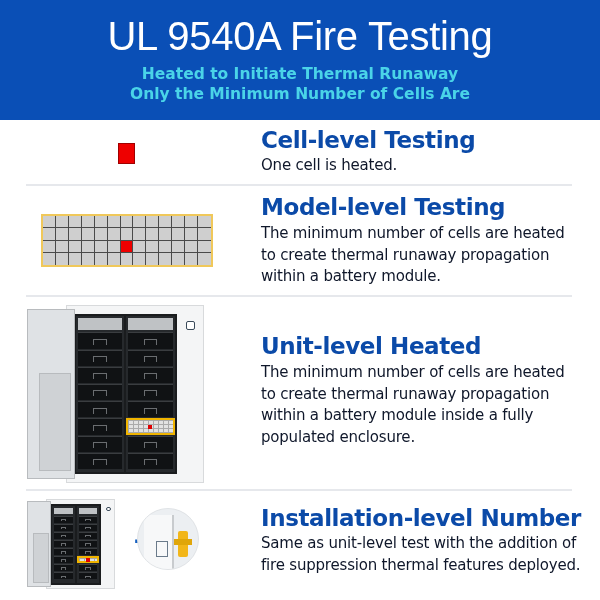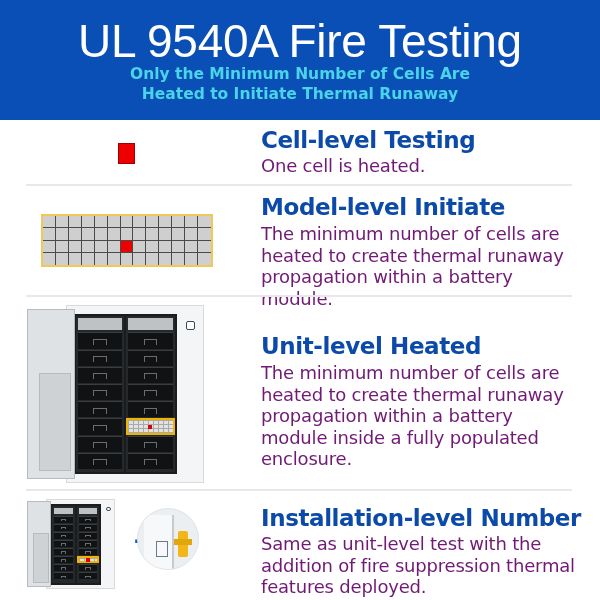--- a/index.html
+++ b/index.html
@@ -6,35 +6,35 @@
   html, body { width: 600px; height: 600px; background: #ffffff; overflow: hidden; }
   body { font-family: "DejaVu Sans", "Liberation Sans", sans-serif; position: relative; }
 
   .header {
     position: absolute; left: 0; top: 0; width: 600px; height: 120px;
     background: #0a4fb6; text-align: center; color: #fff;
   }
   .header-title {
     position: absolute; left: 0; right: 0; top: 14px;
     font-family: "Liberation Sans", sans-serif; font-weight: 300;
-    font-size: 46px; letter-spacing: -0.3px; color: #ffffff;
+    font-size: 40px; letter-spacing: -0.3px; color: #ffffff;
   }
   .header-sub {
     position: absolute; left: 0; right: 0; top: 64px;
     font-size: 15.5px; font-weight: bold; line-height: 20px; color: #4ad4e8;
   }
 
   .divider { position: absolute; left: 26px; width: 546px; height: 2px; background: #e6e8ec; }
   .sec-title {
     position: absolute; left: 261px; font-size: 23px; font-weight: bold;
     color: #0b4aa8; letter-spacing: -0.4px; white-space: nowrap;
   }
   .sec-desc {
-    position: absolute; left: 261px; width: 320px; font-size: 18px;
-    line-height: 21.5px; color: #701a75; letter-spacing: -0.2px;
+    position: absolute; left: 261px; width: 320px; font-size: 15px;
+    line-height: 21.5px; color: #0f172a; letter-spacing: -0.2px;
   }
 
   .single-cell {
     position: absolute; left: 118px; top: 143px; width: 17px; height: 21px;
     background: #ee0000; border: 1px solid #a00000;
   }
 
   .module-grid {
     position: absolute; left: 41px; top: 214px; width: 172px; height: 53px;
     border: 2px solid #f0c85a; background: #cfcfcf;
@@ -66,22 +66,22 @@
   .circle .panel-logo { position: absolute; left: 12px; top: 26px; width: 12px; height: 16px; border: 1.5px solid #6a7a8a; }
   .circle .nozzle { position: absolute; left: 40px; top: 22px; width: 10px; height: 26px; background: #f2b619; border-radius: 2px; }
   .circle .nozzle2 { position: absolute; left: 36px; top: 30px; width: 18px; height: 6px; background: #e0a60a; }
 </style>
 </head>
 <body>
 
 <div class="header">
   <div class="header-title">UL 9540A Fire Testing</div>
   <div class="header-sub">
+    <div>Heated to Initiate Thermal Runaway</div>
     <div>Only the Minimum Number of Cells Are</div>
-    <div>Heated to Initiate Thermal Runaway</div>
   </div>
 </div>
 
 <div>
   <div class="single-cell"></div>
   <div class="sec-title" style="top:127px;">Cell-level Testing</div>
   <div class="sec-desc" style="top:155px;">One cell is heated.</div>
 </div>
 <div class="divider" style="top:184px;"></div>
 
@@ -133,21 +133,21 @@
       <div class="g" style="border-bottom: none;"></div>
       <div class="g" style="border-bottom: none;"></div>
       <div class="g" style="border-bottom: none;"></div>
       <div class="g" style="border-bottom: none;"></div>
       <div class="g" style="border-bottom: none;"></div>
       <div class="g" style="border-bottom: none;"></div>
       <div class="g" style="border-bottom: none;"></div>
       <div class="g" style="border-bottom: none;"></div>
       <div class="g" style="border-right: none; border-bottom: none;"></div>
     </div>
-  <div class="sec-title" style="top:194px;">Model-level Initiate</div>
+  <div class="sec-title" style="top:194px;">Model-level Testing</div>
   <div class="sec-desc" style="top:223px;">The minimum number of cells are heated to create thermal runaway propagation within a battery module.</div>
 </div>
 <div class="divider" style="top:295px;"></div>
 
 <div>
   <div id="cab-large" style="position: absolute; left: 27px; top: 305px; width: 177px; height: 178px;">
       <div class="cab-frame" style="left: 38.94px; top: 0px; width: 138.06px; height: 178px;"></div>
       <div class="cab-inner" style="left: 46.905px; top: 8.9px; width: 102.66px; height: 160.2px;"></div>
       <div class="cab-col" style="left: 48.905px; top: 10.9px; width: 48.33px; height: 156.2px;">
         <div class="cab-ctrl" style="left: 2px; right: 2px; top: 2px; height: 12.496px;"></div>

